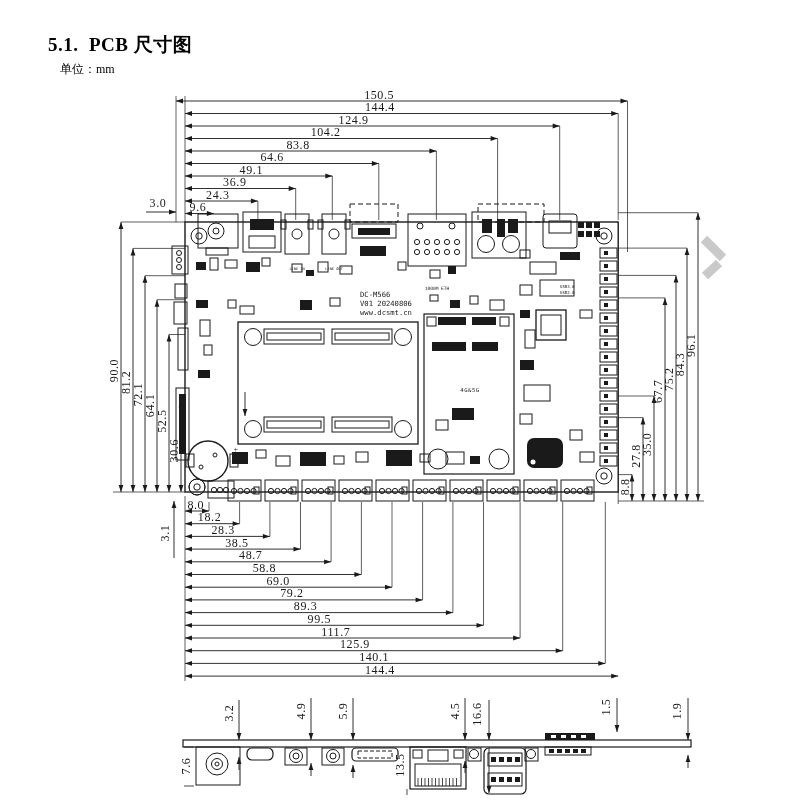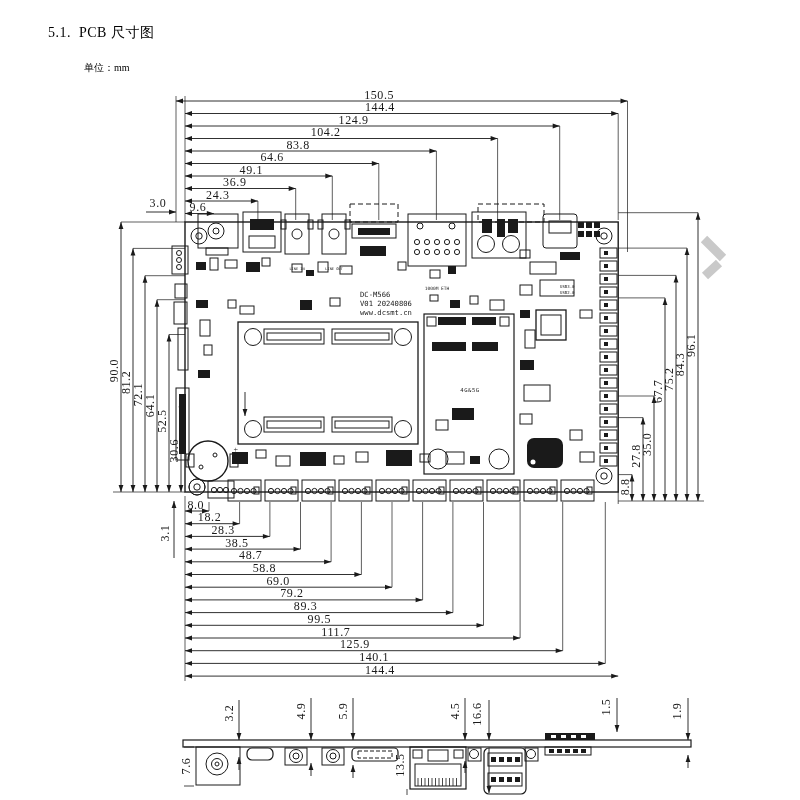--- a/index.html
+++ b/index.html
@@ -1,20 +1,20 @@
 <!DOCTYPE html>
 <html><head>
 <meta charset="utf-8">
 <style>
   html,body{margin:0;padding:0;background:#fff;width:800px;height:800px;overflow:hidden;}
   .page{position:relative;width:800px;height:800px;background:#fff;
         font-family:"Liberation Serif","DejaVu Serif",serif;color:#111;}
-  .heading{position:absolute;left:48px;top:24px;margin:0;font-size:14px;font-weight:400;
+  .heading{position:absolute;left:48px;top:32px;margin:0;font-size:19px;font-weight:700;
            letter-spacing:.5px;white-space:pre;color:#000;}
-  .unit{position:absolute;left:84px;top:61px;font-size:10px;color:#000;white-space:pre;}
+  .unit{position:absolute;left:60px;top:61px;font-size:12px;color:#000;white-space:pre;}
   #drawing{position:absolute;left:0;top:0;}
 </style>
 </head>
 <body>
 
 <div class="page">
   <h1 class="heading">5.1.  PCB 尺寸图</h1>
   <div class="unit">单位：mm</div>
   <svg id="drawing" width="800" height="800" viewBox="0 0 800 800" xmlns="http://www.w3.org/2000/svg">
       <rect x="185" y="222" width="433.20000000000005" height="270" fill="none" stroke="#1a1a1a" stroke-width="1.4"></rect>

